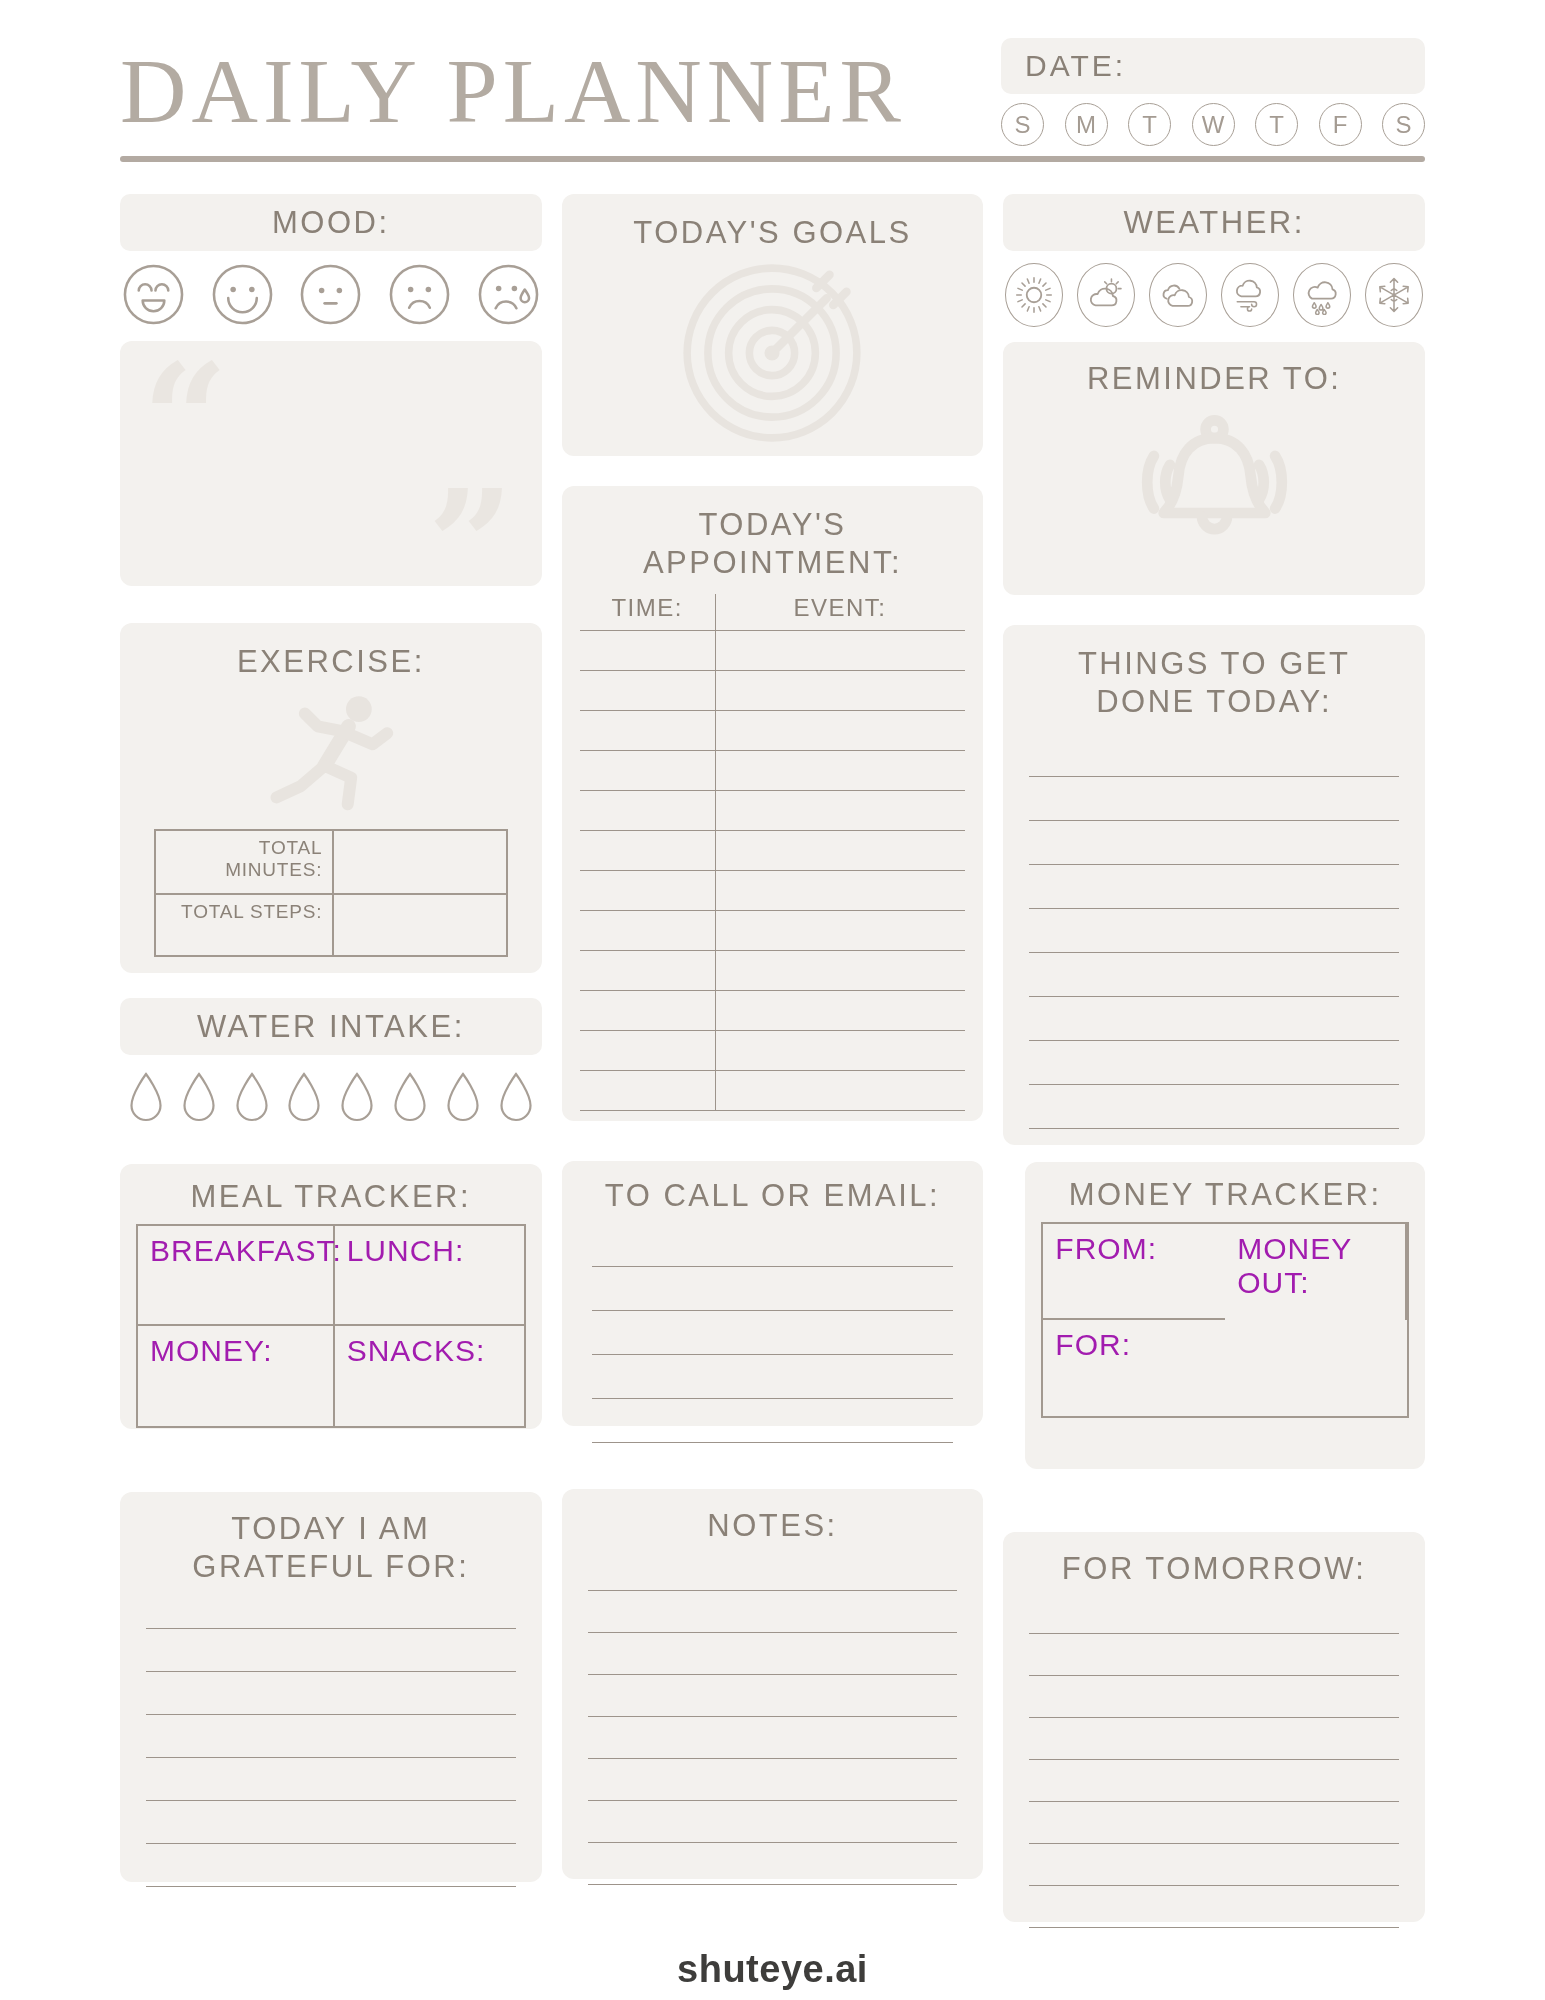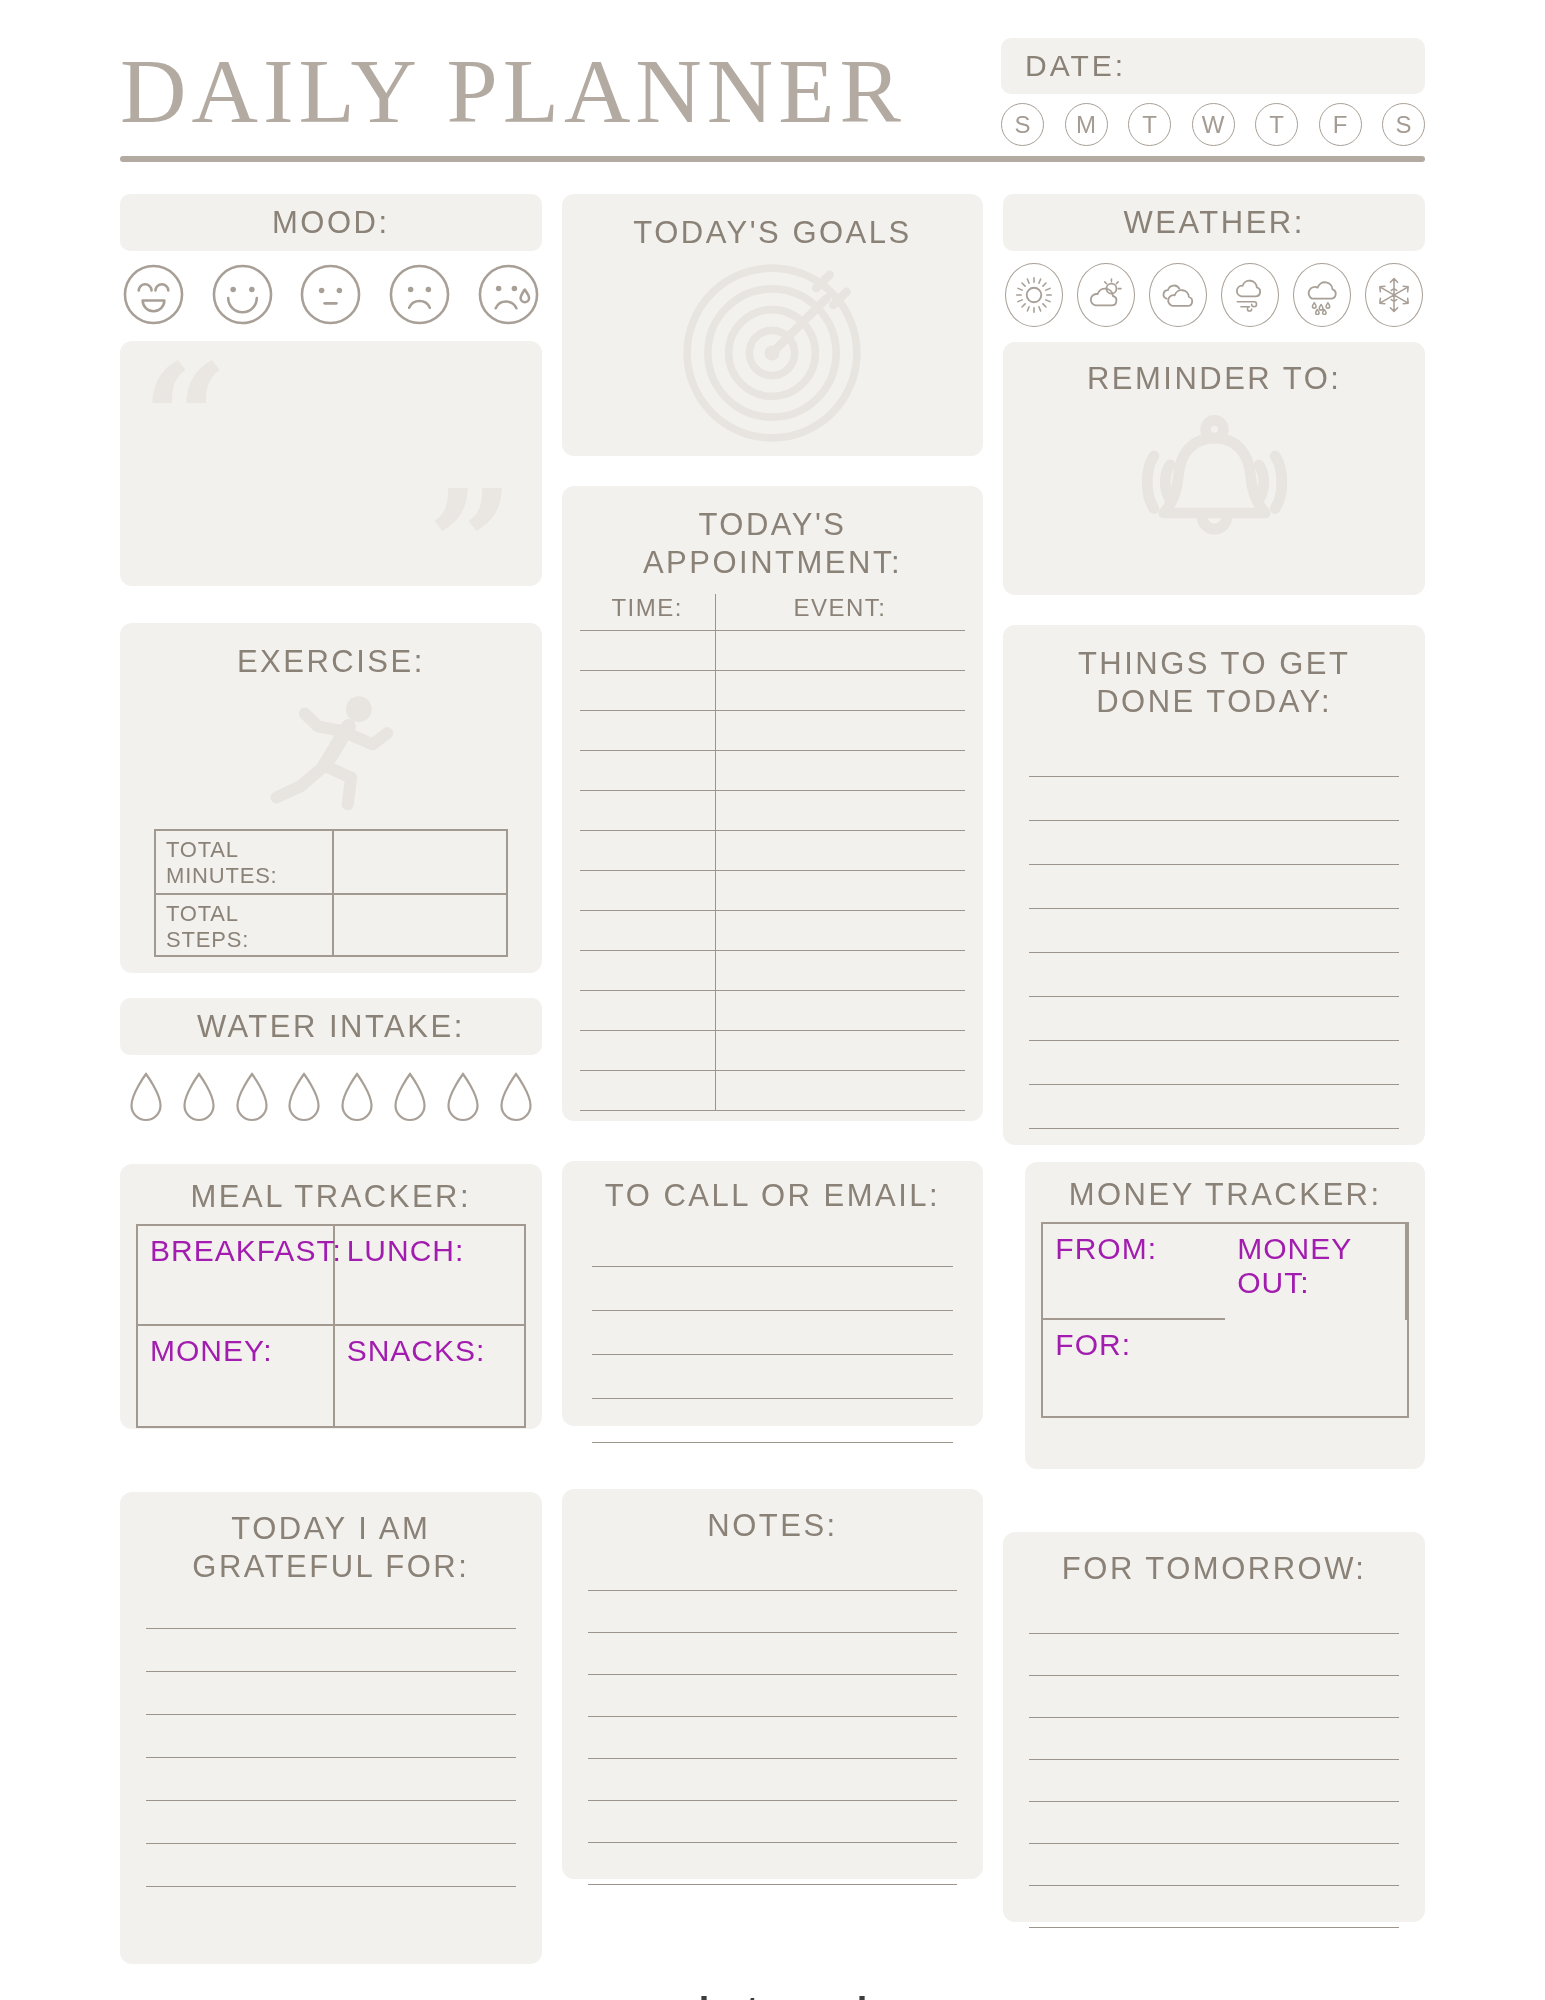--- a/index.html
+++ b/index.html
@@ -54,22 +54,22 @@
      font-size:150px;line-height:1;color:#eae6e1;}
   .qo{top:2px;left:22px;}
   .qc{top:128px;right:28px;}
 
   .ex-card{margin-top:37px;height:350px;padding:20px 16px 0;}
   .runner-wrap{display:flex;justify-content:center;margin-top:2px;height:138px;}
   .ex-table{border:2px solid var(--tborder);margin:8px 18px 0;}
   .ex-row{display:flex;height:62px;box-sizing:border-box;}
   .ex-row + .ex-row{border-top:2px solid var(--tborder);}
   .ex-label{width:51%;border-right:2px solid var(--tborder);padding:6px 10px;
-            font-size:22px;color:#8b8278;letter-spacing:.8px;line-height:1.18;
-            box-sizing:border-box;}
+            font-size:19px;color:#8b8278;letter-spacing:.8px;line-height:1.18;
+            box-sizing:border-box;text-align:right;}
   .ex-value{flex:1;}
 
   .water-strip{margin-top:25px;}
   .drops{margin-top:9px;height:65px;display:flex;justify-content:space-between;
          align-items:center;padding:0 6px;}
   svg.drop{width:40px;height:58px;}
   svg.drop .ln{fill:none;stroke:var(--outline);stroke-width:2.2;}
 
   .meal-card{margin-top:35px;height:265px;padding:14px 16px 0;}
   .cells2x2{display:grid;border:2px solid var(--tborder);margin-top:8px;}
@@ -81,21 +81,21 @@
   .money-grid .cell{height:96px;}
   .cell.c1{border-right:2px solid var(--tborder);}
   .cell.r1{border-bottom:2px solid var(--tborder);}
 
   
   .rules .rule{border-bottom:1.7px solid var(--line);}
   .gap43 .rule{height:43px;}
   .gap42 .rule{height:42px;}
   .gap41 .rule{height:41px;}
 
-  .grateful{margin-top:63px;height:472px;padding:18px 26px 0;}
+  .grateful{margin-top:63px;height:390px;padding:18px 26px 0;}
   .grateful .rules{margin-top:0px;}
 
   
   .goals-card{height:262px;padding-top:20px;}
   .target-wrap{display:flex;justify-content:center;margin-top:2px;}
   .appt-card{margin-top:30px;height:635px;padding:20px 14px 0;}
   .appt-table{position:relative;margin:12px 4px 0;}
   .appt-table::before{content:"";position:absolute;left:35%;top:0;bottom:0;
                       width:1.7px;background:var(--line);}
   .appt-head{display:flex;height:36px;border-bottom:1.7px solid var(--line);

